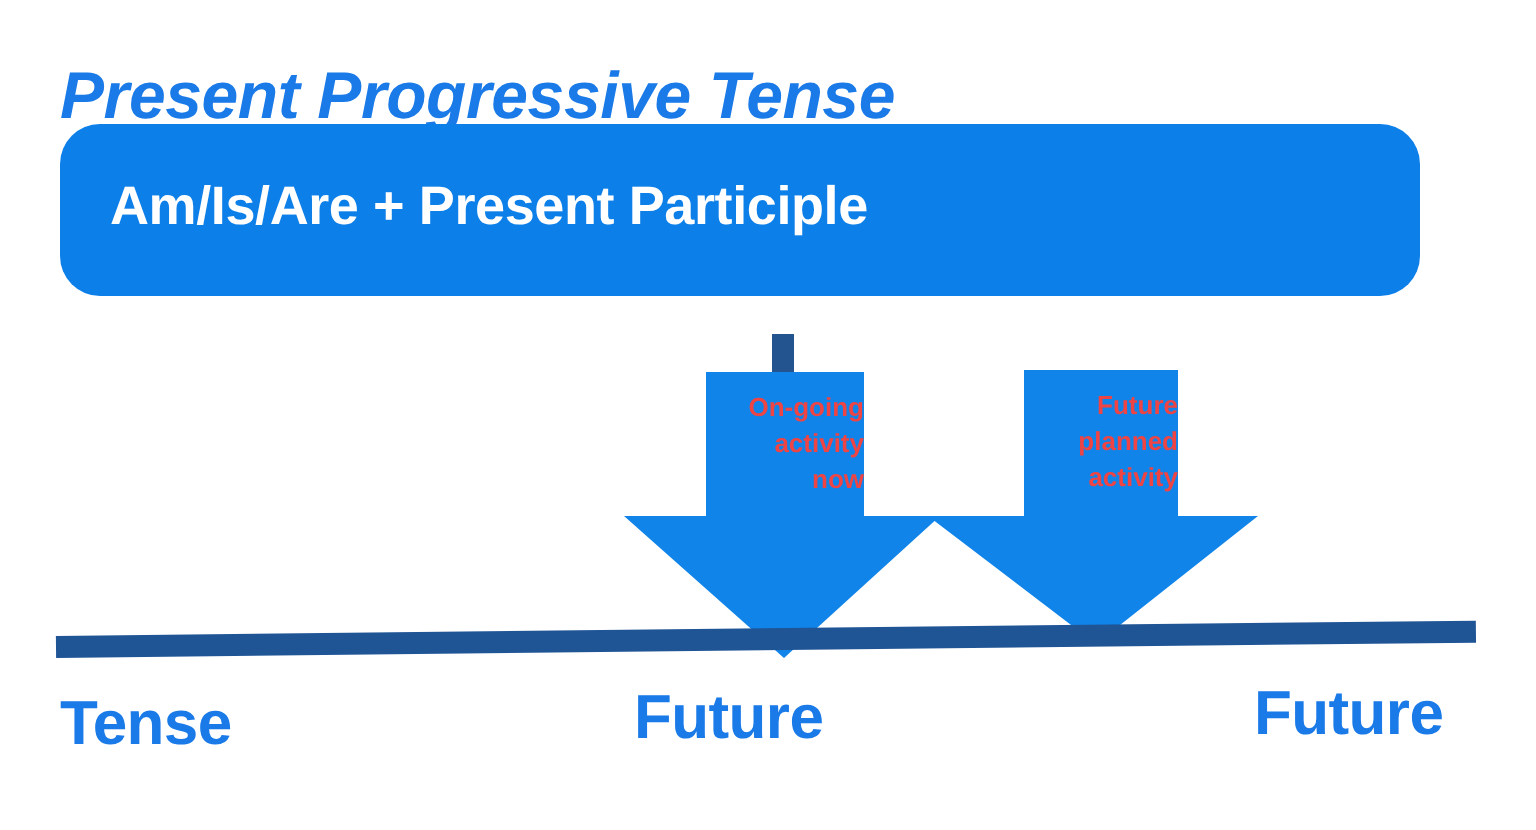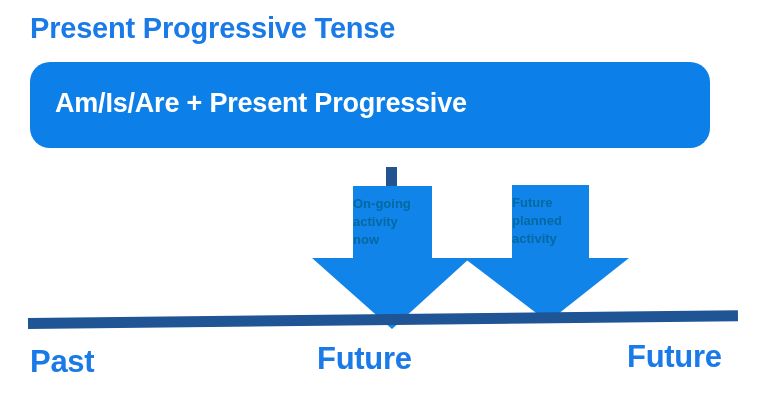--- a/index.html
+++ b/index.html
@@ -11,26 +11,27 @@
     position: relative;
     width: 768px;
     height: 415px;
     background: #ffffff;
     overflow: hidden;
     font-family: "Liberation Sans", sans-serif;
   }
   #title {
     position: absolute;
     left: 30px;
-    top: 12px;
-    font-size: 29px;
+    top: 29px;
+    font-size: 33px;
     font-weight: bold;
     color: #1a7ae8;
     letter-spacing: -0.2px;
     white-space: nowrap;
+    font-style: italic;
   }
   #formula-box {
     position: absolute;
     left: 30px;
     top: 62px;
     width: 680px;
     height: 86px;
     background: #0d7fe8;
     border-radius: 20px;
     box-sizing: border-box;
@@ -46,25 +47,25 @@
     white-space: nowrap;
   }
   .arrow-wrap {
     position: absolute;
   }
   .arrow-wrap svg {
     display: block;
   }
   .arrow-label {
     position: absolute;
-    color: #0369a1;
+    color: #ef4444;
     font-size: 13px;
     font-weight: bold;
     line-height: 18px;
-    text-align: left;
+    text-align: right;
     white-space: pre-line;
   }
   #arrow-nub {
     position: absolute;
     left: 386px;
     top: 167px;
     width: 11px;
     height: 20px;
     background: #24548f;
   }
@@ -91,21 +92,21 @@
   #label-future { left: 627px; top: 339px; }
 </style>
 </head>
 <body>
 
 <div id="slide">
 
   <div id="title">Present Progressive Tense</div>
 
   <div id="formula-box">
-    <div id="formula-text">Am/Is/Are + Present Progressive</div>
+    <div id="formula-text">Am/Is/Are + Present Participle</div>
   </div>
 
   <div id="arrow-nub"></div>
 
   <div class="arrow-wrap" style="left:310px; top:186px;">
     <svg width="160" height="143" viewBox="0 0 160 143">
       <polygon points="43,0 122,0 122,72 160,72 82,143 2,72 43,72" fill="#1184ea"></polygon>
     </svg>
     <div class="arrow-label" style="left:43px; top:9px; width:79px;">On-going
 activity
@@ -116,17 +117,17 @@
     <svg width="167" height="137" viewBox="0 0 167 137">
       <polygon points="50,0 127,0 127,73 167,73 86,137 2,73 50,73" fill="#1184ea"></polygon>
     </svg>
     <div class="arrow-label" style="left:50px; top:9px; width:77px;">Future
 planned
 activity</div>
   </div>
 
   <div id="timeline-bar"></div>
 
-  <div class="axis-label" id="label-past">Past</div>
+  <div class="axis-label" id="label-past">Tense</div>
   <div class="axis-label" id="label-present">Future</div>
   <div class="axis-label" id="label-future">Future</div>
 
 </div>
 
 </body></html>

